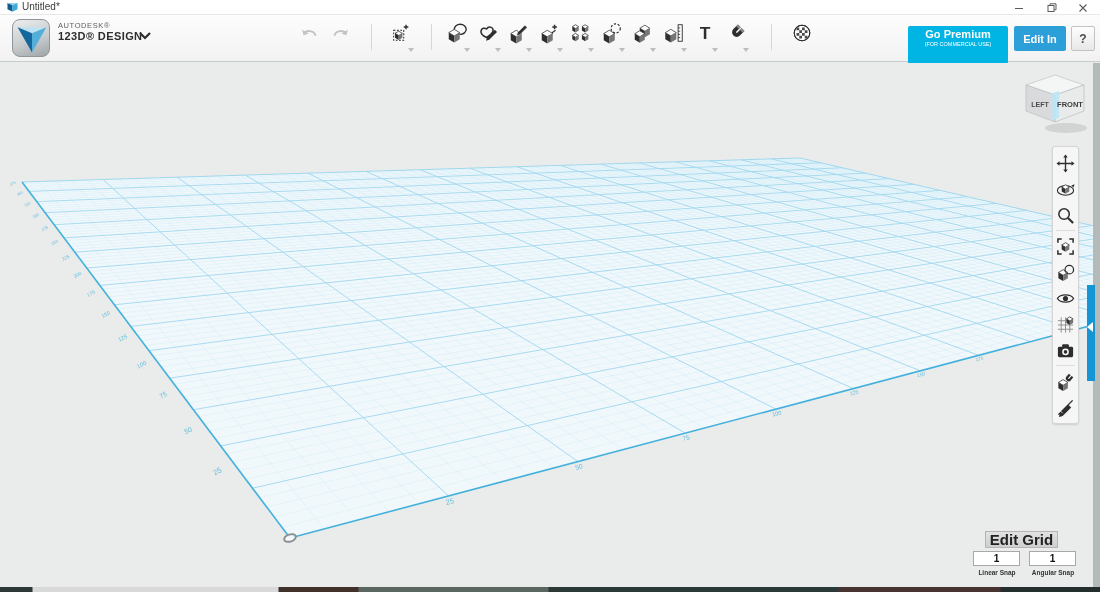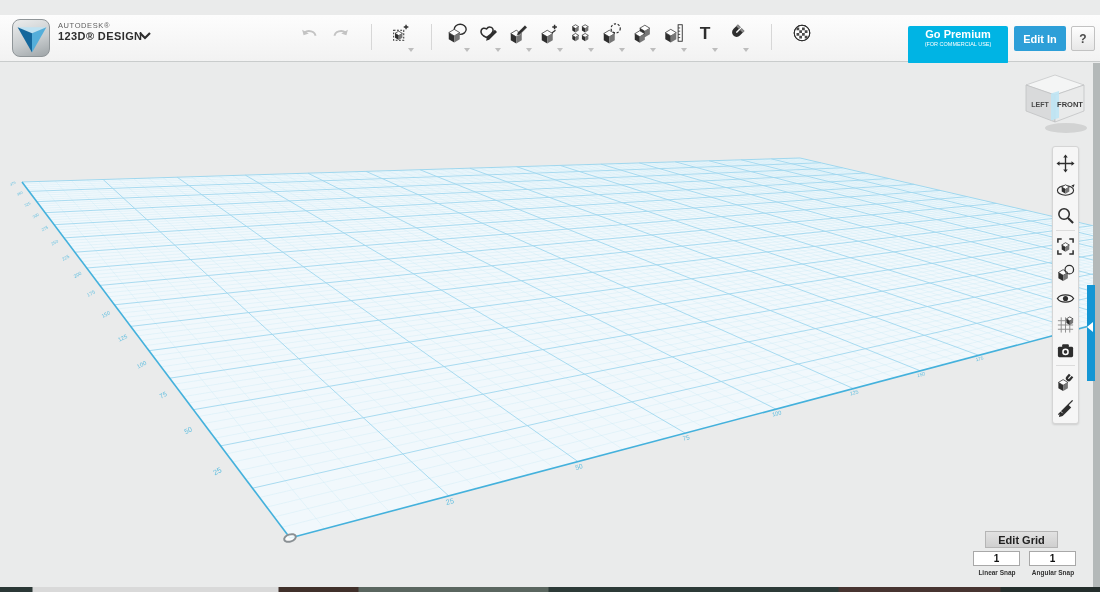--- a/index.html
+++ b/index.html
@@ -72,35 +72,59 @@
   .rail .ritem svg { width:19px; height:19px; }
   .rail .rsep { height:1px; background:#dcdcdc; margin:2px 3px; }
 
   
   .viewcube { position:absolute; left:1016px; top:3px; width:78px; height:72px; cursor:pointer; }
 
   
   .editgrid { position:absolute; left:966px; top:468px; width:120px; }
   .eg-btn { position:absolute; left:19px; top:0; width:73px; height:17px;
     background:linear-gradient(#e2e2e2,#cfcfcf); border:1px solid #b5b5b5;
-    font-size:11px; font-weight:bold; color:#222; text-align:center; line-height:16px;
+    font-size:15px; font-weight:bold; color:#222; text-align:center; line-height:16px;
     cursor:pointer; }
   .eg-input { position:absolute; top:20px; width:47px; height:15px; border:1px solid #a8a8a8;
     background:#fff; font-size:10px; font-weight:bold; text-align:center;
     font-family:"Liberation Sans", sans-serif; color:#111; }
   #eg-lin { left:7px; } #eg-ang { left:63px; }
   .eg-label { position:absolute; top:38px; width:60px; text-align:center; font-size:6.5px;
     font-weight:bold; color:#333; }
   #eg-lin-label { left:1px; } #eg-ang-label { left:57px; }
 </style>
 </head>
 <body>
 
 <div class="app">
 
+  <div class="titlebar">
+    <svg class="tlogo" viewBox="0 0 12 12">
+      <polygon points="0.5,1 6,3.2 6,10.5 0.5,8" fill="#0f5d8f"></polygon>
+      <polygon points="11.5,1 6,3.2 6,10.5 11.5,8" fill="#3fa9dc"></polygon>
+      <polygon points="0.5,1 11.5,1 6,3.6" fill="#8fd0ec"></polygon>
+    </svg>
+    <span class="ttext">Untitled*</span>
+    <div class="winbtn" id="btn-min">
+      <svg width="10" height="10" viewBox="0 0 10 10">
+          <path d="M1 5.5h8" stroke="#5a5a5a" stroke-width="1"></path>
+        </svg>
+    </div>
+    <div class="winbtn" id="btn-restore">
+      <svg width="10" height="10" viewBox="0 0 10 10">
+          <rect x="1" y="2.5" width="6" height="6" fill="none" stroke="#5a5a5a"></rect>
+          <path d="M3 2.5V.8h6v6H7.2" fill="none" stroke="#5a5a5a"></path>
+        </svg>
+    </div>
+    <div class="winbtn" id="btn-close">
+      <svg width="10" height="10" viewBox="0 0 10 10">
+          <path d="M1.5 1.5l7 7M8.5 1.5l-7 7" stroke="#5a5a5a" stroke-width="1.1"></path>
+        </svg>
+    </div>
+  </div>
 
   <div class="toolbar">
     <div class="brandbox">
       <svg viewBox="0 0 30 30" width="36" height="36" style="margin:0 0 0 1px">
         <polygon points="3,6 27,6 15,11" fill="#bfe2f2"></polygon>
         <polygon points="3,6 15,11 15,27" fill="#14679c"></polygon>
         <polygon points="27,6 15,11 15,27" fill="#54aeda"></polygon>
       </svg>
     </div>
     <div class="brandtext">

